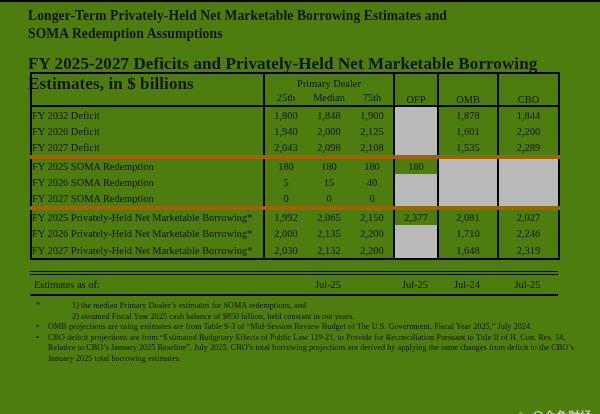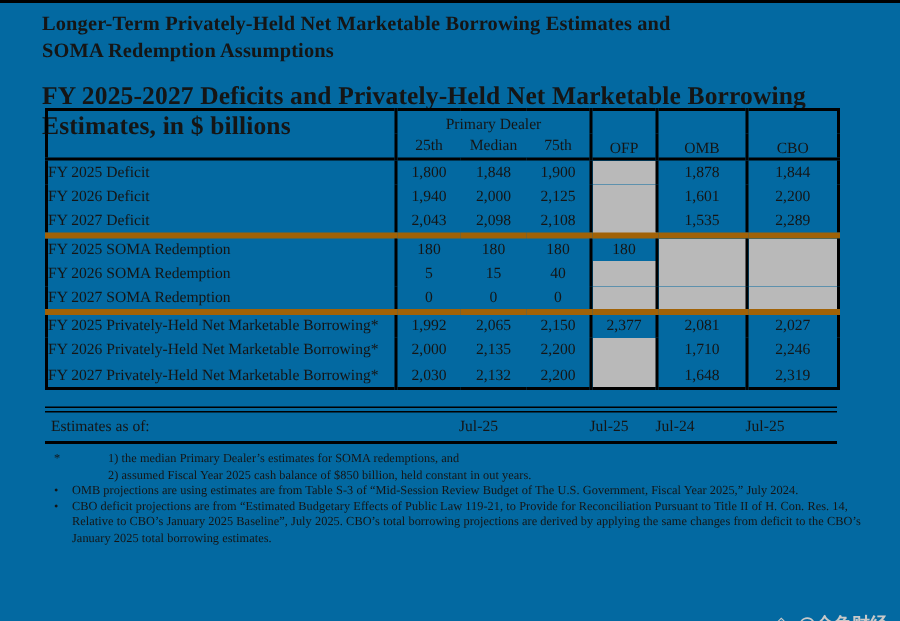--- a/index.html
+++ b/index.html
@@ -1,20 +1,20 @@
 <!DOCTYPE html>
 <html><head>
 <meta charset="utf-8">
 <style>
   html, body { margin: 0; padding: 0; }
   .page {
     position: relative;
     width: 600px;
     height: 414px;
-    background: #0369a1;
+    background: #4d7c0f;
     font-family: "Liberation Serif", serif;
     color: #151515;
     overflow: hidden;
   }
   .top-rule {
     position: absolute;
     left: 0; top: 0;
     width: 600px; height: 2px;
     background: #000;
   }
@@ -72,20 +72,21 @@
   }
   table.est {
     width: 528px;
     border-collapse: collapse;
     table-layout: fixed;
   }
   table.est td {
     padding: 0;
     height: 19px;
     font-size: 10.4px;
+    text-align: center;
     vertical-align: middle;
     white-space: nowrap;
   }
   table.est td.lbl { text-align: left; padding-left: 4px; }
   .footnotes {
     position: absolute;
     left: 34px; top: 301px;
     width: 556px;
     font-size: 8.2px;
     line-height: 10.6px;
@@ -135,21 +136,21 @@
         <th rowspan="2" class="agency">CBO</th>
       </tr>
       <tr class="h2">
         <th class="num">25th</th>
         <th class="num">Median</th>
         <th class="num br">75th</th>
       </tr>
     </thead>
     <tbody>
       <tr>
-        <td class="lbl br">FY 2025 Deficit</td>
+        <td class="lbl br">FY 2032 Deficit</td>
         <td class="num">1,800</td>
         <td class="num">1,848</td>
         <td class="num br">1,900</td>
         <td class="num br gray"></td>
         <td class="num br">1,878</td>
         <td class="num">1,844</td>
       </tr>
       <tr>
         <td class="lbl br">FY 2026 Deficit</td>
         <td class="num">1,940</td>

